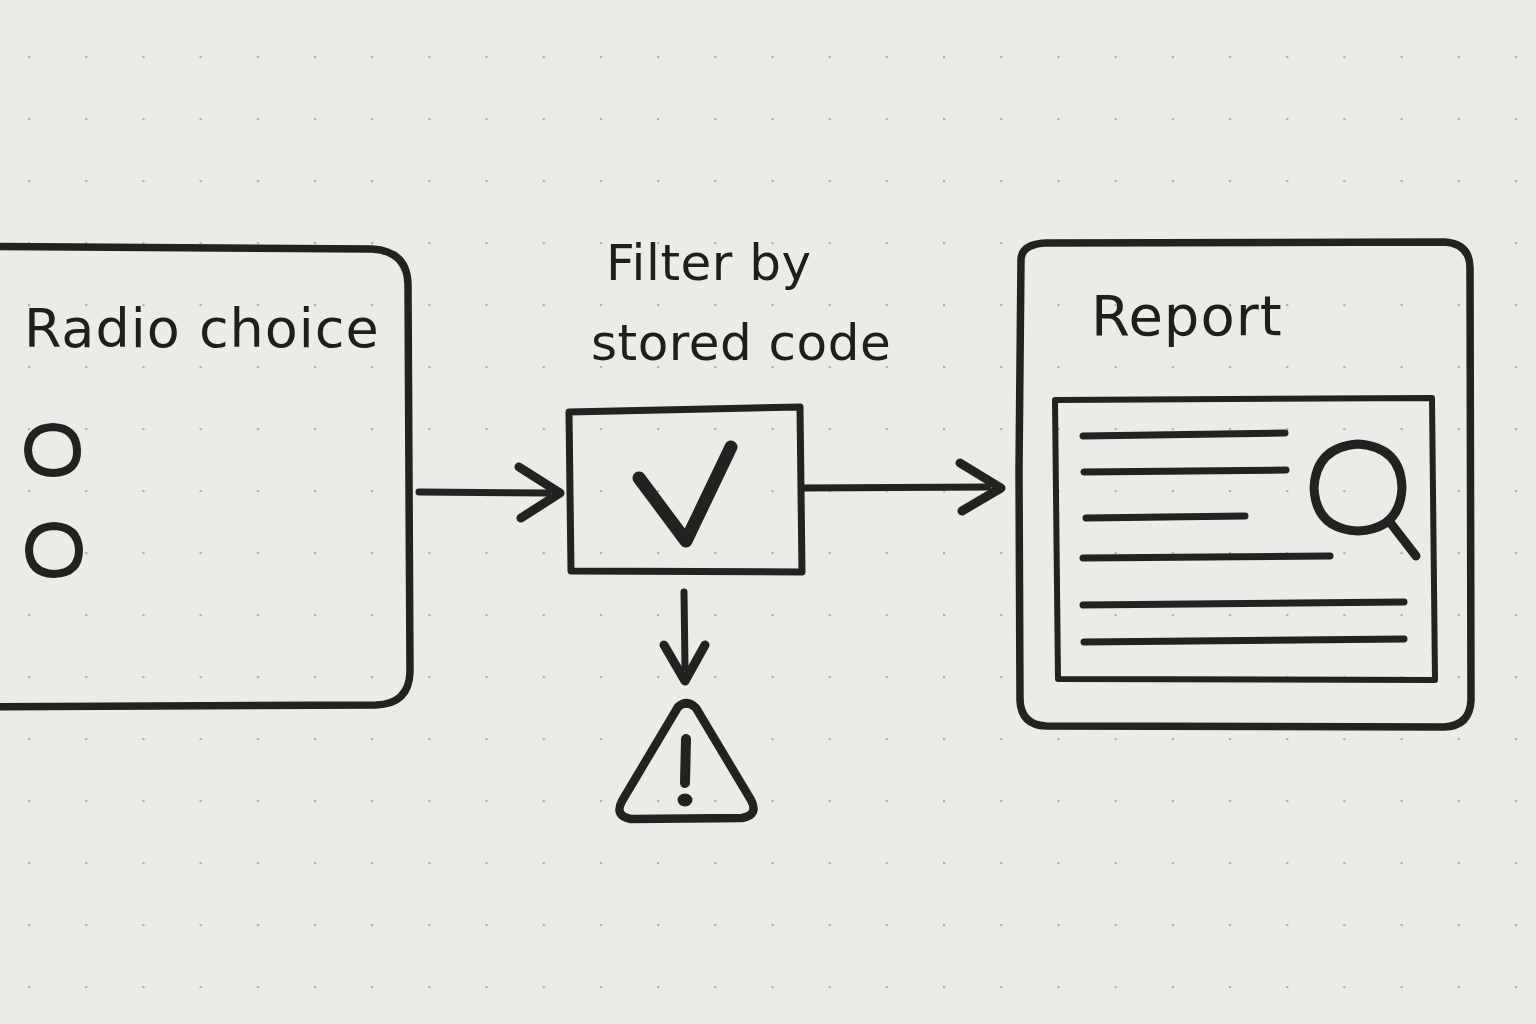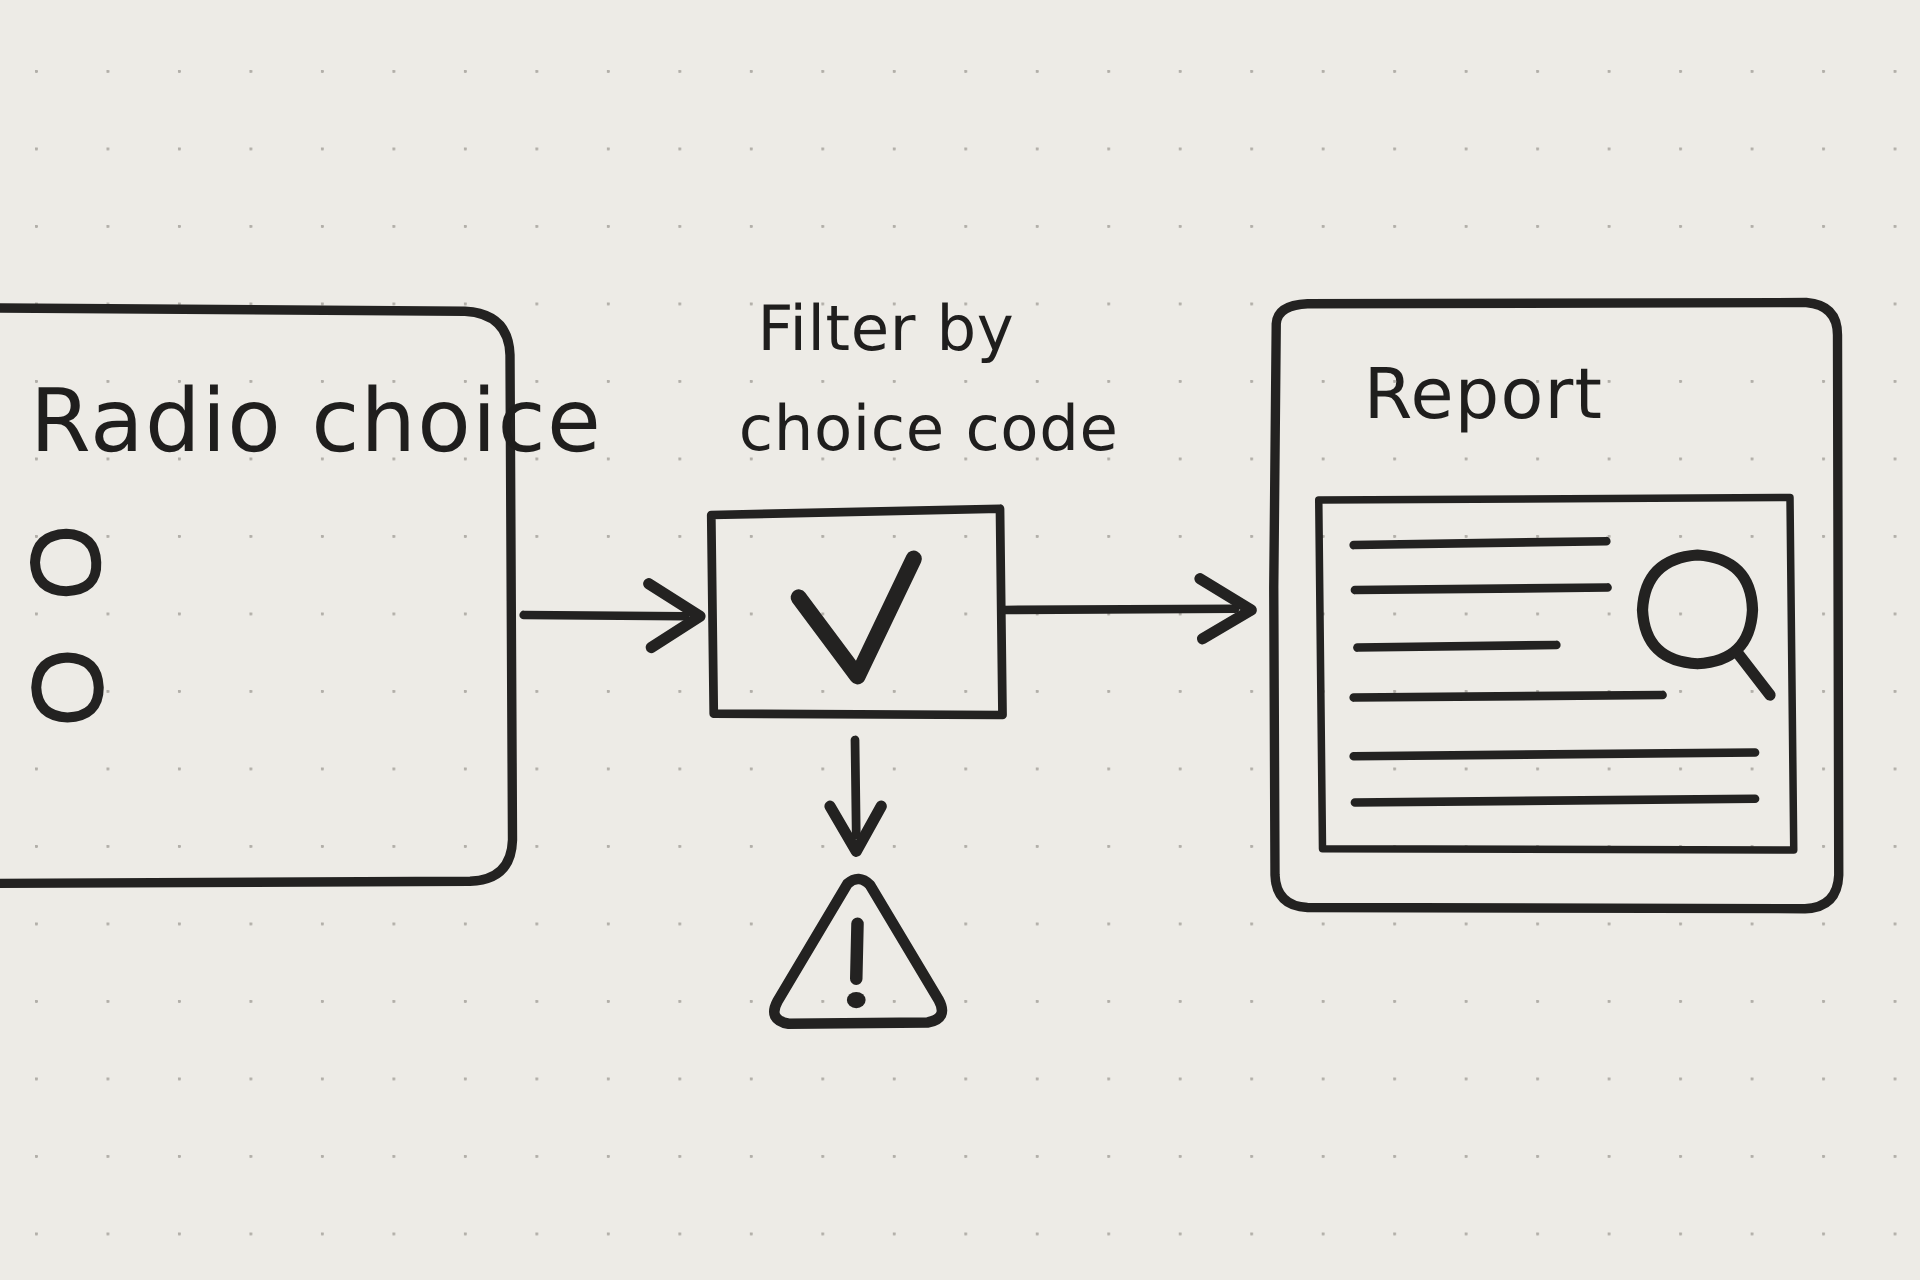--- a/index.html
+++ b/index.html
@@ -46,21 +46,21 @@
     pointer-events: none;
   }
   .txt {
     position: absolute;
     color: #1f1e1d;
     font-family: "DejaVu Sans", sans-serif;
     white-space: nowrap;
     line-height: 1;
   }
   .t-panel-title {
-    font-size: 70px;
+    font-size: 54px;
     letter-spacing: 1px;
   }
   .t-option {
     font-size: 46px;
     letter-spacing: 0.5px;
   }
   .t-center {
     font-size: 50px;
     letter-spacing: 0.5px;
     text-align: right;
@@ -135,18 +135,18 @@
     </g>
   </svg>
 
   <div class="label-layer">
     <div class="txt t-panel-title" style="left:24px; top:302px;">Radio choice</div>
 
 
 
     <div class="txt t-center" style="left:606px; top:238px;">Filter by</div>
 
-    <div class="txt t-center" style="left:591px; top:318px;">choice code</div>
+    <div class="txt t-center" style="left:591px; top:318px;">stored code</div>
 
     <div class="txt t-report" style="left:1091px; top:288px;">Report</div>
   </div>
 
 </div>
 
 </body></html>

